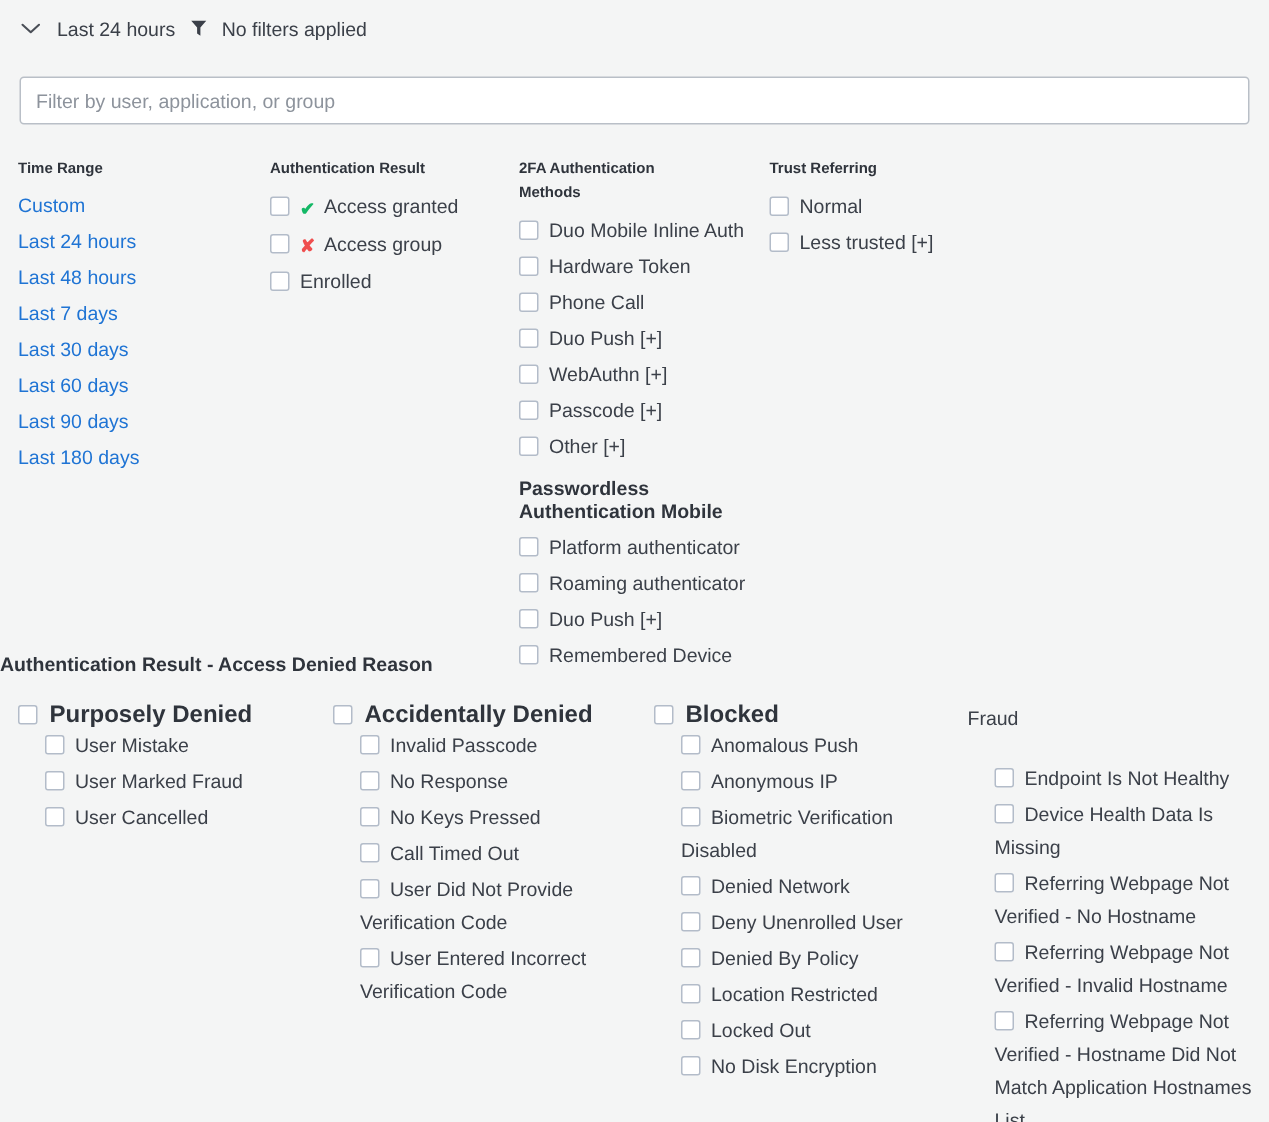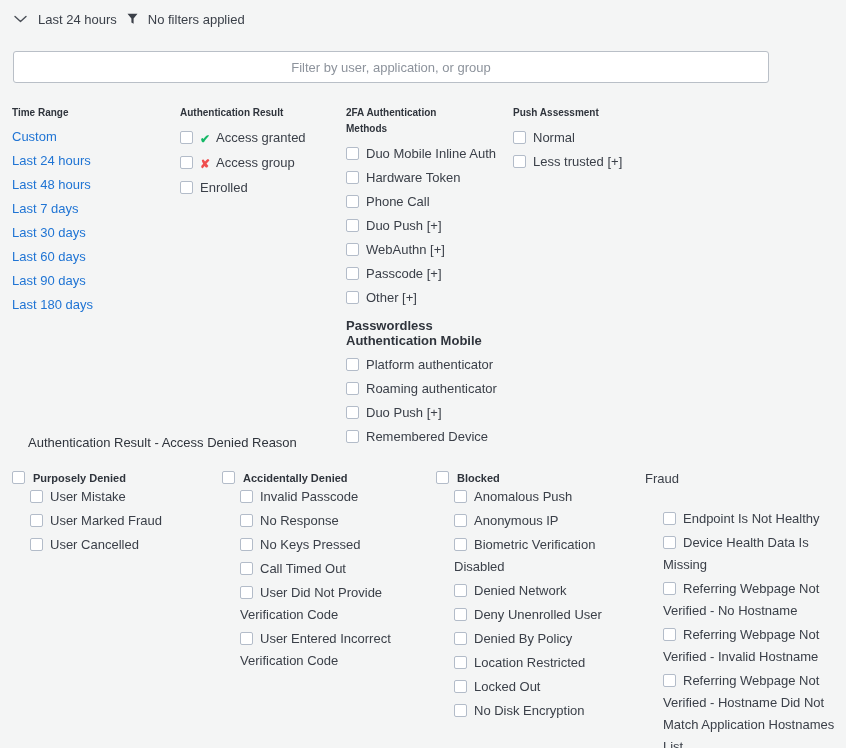--- a/index.html
+++ b/index.html
@@ -42,31 +42,30 @@
   }
   .funnel svg { display: block; }
   .statusbar .filters-label {
     font-size: 13px;
     color: #3b4049;
   }
 
   
   .searchwrap { padding: 13px 13px 0 13px; }
   .searchbox {
-    width: 756px;
+    width: 820px;
     height: 32px;
     background: #ffffff;
     border: 1px solid #b9bfc7;
     border-radius: 3px;
     font-family: "Liberation Sans", sans-serif;
     font-size: 13px;
     color: #3b4049;
     padding: 0 10px;
     outline: none;
-    text-align: center;
   }
   .searchbox::placeholder { color: #8d939c; }
 
   
   .filters {
     position: relative;
     height: 348px;
     padding: 22px 0 0 0;
   }
   .col { position: absolute; top: 22px; }
@@ -134,34 +133,34 @@
     margin: 12px 0 9px 0;
   }
 
   
   .denied {
     position: relative;
     margin-top: 4px;
   }
   .denied-title {
     font-size: 13px;
-    font-weight: normal;
+    font-weight: bold;
     color: #2f343c;
-    padding-left: 28px;
+    padding-left: 0;
     margin-bottom: 20px;
   }
   .dcol { position: absolute; top: 33px; }
   .dcol-1 { left: 12px;  width: 205px; }
   .dcol-2 { left: 222px; width: 212px; }
   .dcol-3 { left: 436px; width: 205px; }
   .dcol-4 { left: 645px; width: 196px; }
 
   .grouphead {
     position: relative;
-    font-size: 11px;
+    font-size: 16px;
     font-weight: bold;
     color: #2f343c;
     line-height: 16px;
     margin-bottom: 24px;
     cursor: pointer;
   }
   .grouphead .cb { margin-right: 8px; }
 
   .subitem {
     position: relative;
@@ -256,21 +255,21 @@
       <span>Authentication Mobile</span>
     </div>
 
     <label class="cbrow"><span class="cb"></span><span>Platform authenticator</span></label>
     <label class="cbrow"><span class="cb"></span><span>Roaming authenticator</span></label>
     <label class="cbrow"><span class="cb"></span><span>Duo Push [+]</span></label>
     <label class="cbrow"><span class="cb"></span><span>Remembered Device</span></label>
   </div>
 
   <div class="col col-trust">
-    <div class="colhead">Push Assessment</div>
+    <div class="colhead">Trust Referring</div>
     <label class="cbrow"><span class="cb"></span><span>Normal</span></label>
     <label class="cbrow"><span class="cb"></span><span>Less trusted [+]</span></label>
   </div>
 </div>
 
 <div class="denied">
   <div class="denied-title">Authentication Result - Access Denied Reason</div>
 
   <div class="dcol dcol-1">
     <label class="grouphead"><span class="cb"></span><span>Purposely Denied</span></label>

